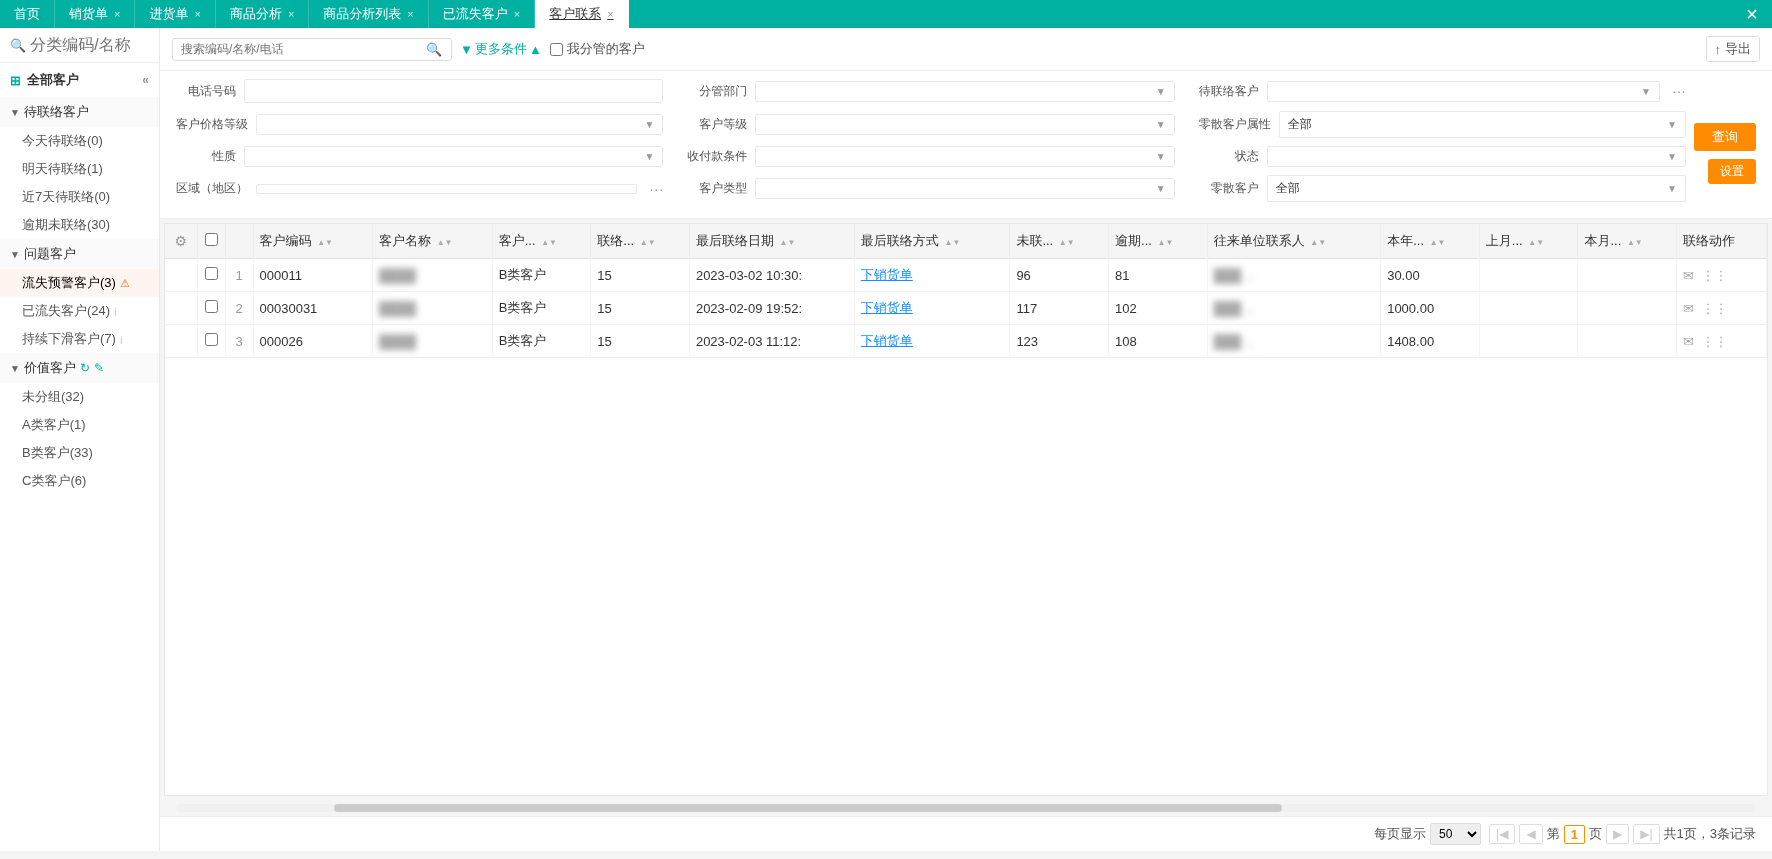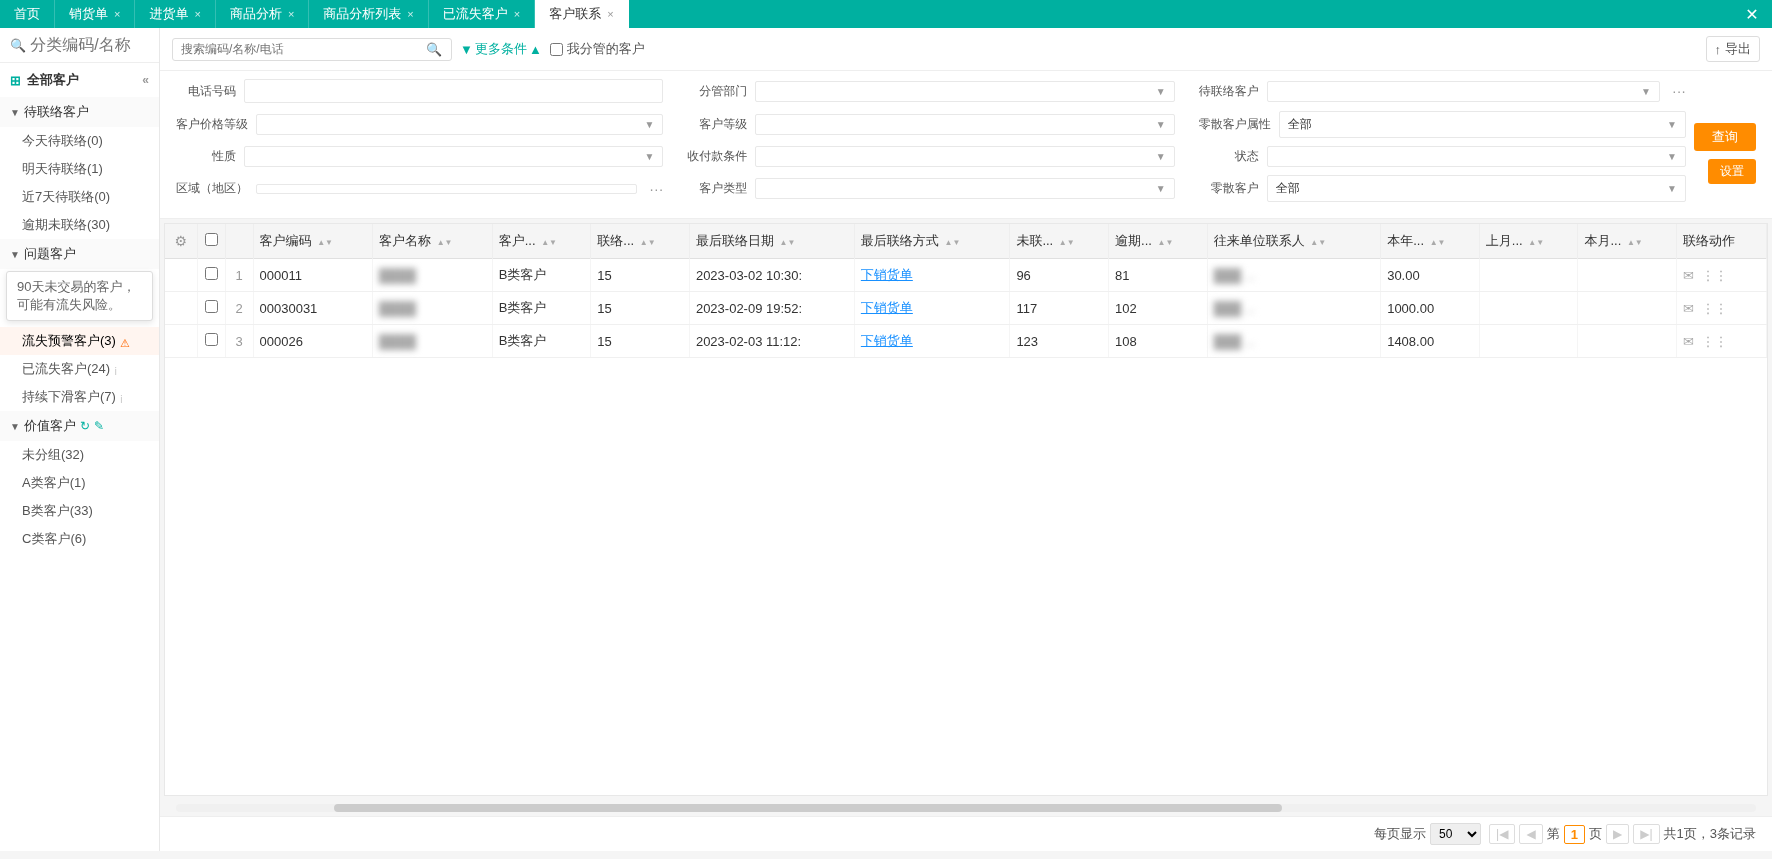--- a/index.html
+++ b/index.html
@@ -20,20 +20,21 @@
       height: 100%;
       color: #fff;
       cursor: pointer;
       font-size: 13px;
       white-space: nowrap;
       border-right: 1px solid rgba(255,255,255,0.2);
     }
     .tab-item.active {
       background: #fff;
       color: #333;
+      text-decoration: underline;
     }
     .tab-item .tab-close {
       margin-left: 6px;
       font-size: 11px;
       color: rgba(255,255,255,0.8);
       cursor: pointer;
     }
     .tab-item.active .tab-close { color: #999; }
     .tab-spacer { flex: 1; }
     .tab-window-close {
@@ -116,21 +117,21 @@
       margin-right: 4px;
       font-size: 10px;
       color: #666;
     }
     .sidebar-item {
       padding: 5px 10px 5px 22px;
       color: #555;
       font-size: 12px;
       cursor: pointer;
       display: flex;
-      align-items: flex-end;
+      align-items: center;
     }
     .sidebar-item.active {
       color: #ff6600;
       background: #fff5f0;
     }
     .sidebar-item .item-icon {
       margin-left: 4px;
       font-size: 11px;
       color: #ccc;
     }
@@ -464,23 +465,20 @@
       </div>
       <div class="sidebar-item">
         <span>逾期未联络(30)</span>
       </div>
     </div>
 
     <div class="sidebar-group">
       <div class="sidebar-group-title">
         <span class="arrow">▼</span>
         <span>问题客户</span>
-      </div>
-      <div class="tooltip-box">
-        <span>90天未交易的客户，可能有流失风险。</span>
       </div>
       <div class="sidebar-item active">
         <span style="color:#000000;">流失预警客户(3)</span>
         <span class="item-icon" style="color:#ff6600;">⚠</span>
       </div>
       <div class="sidebar-item">
         <span>已流失客户(24)</span>
         <span class="item-icon">ℹ</span>
       </div>
       <div class="sidebar-item">

